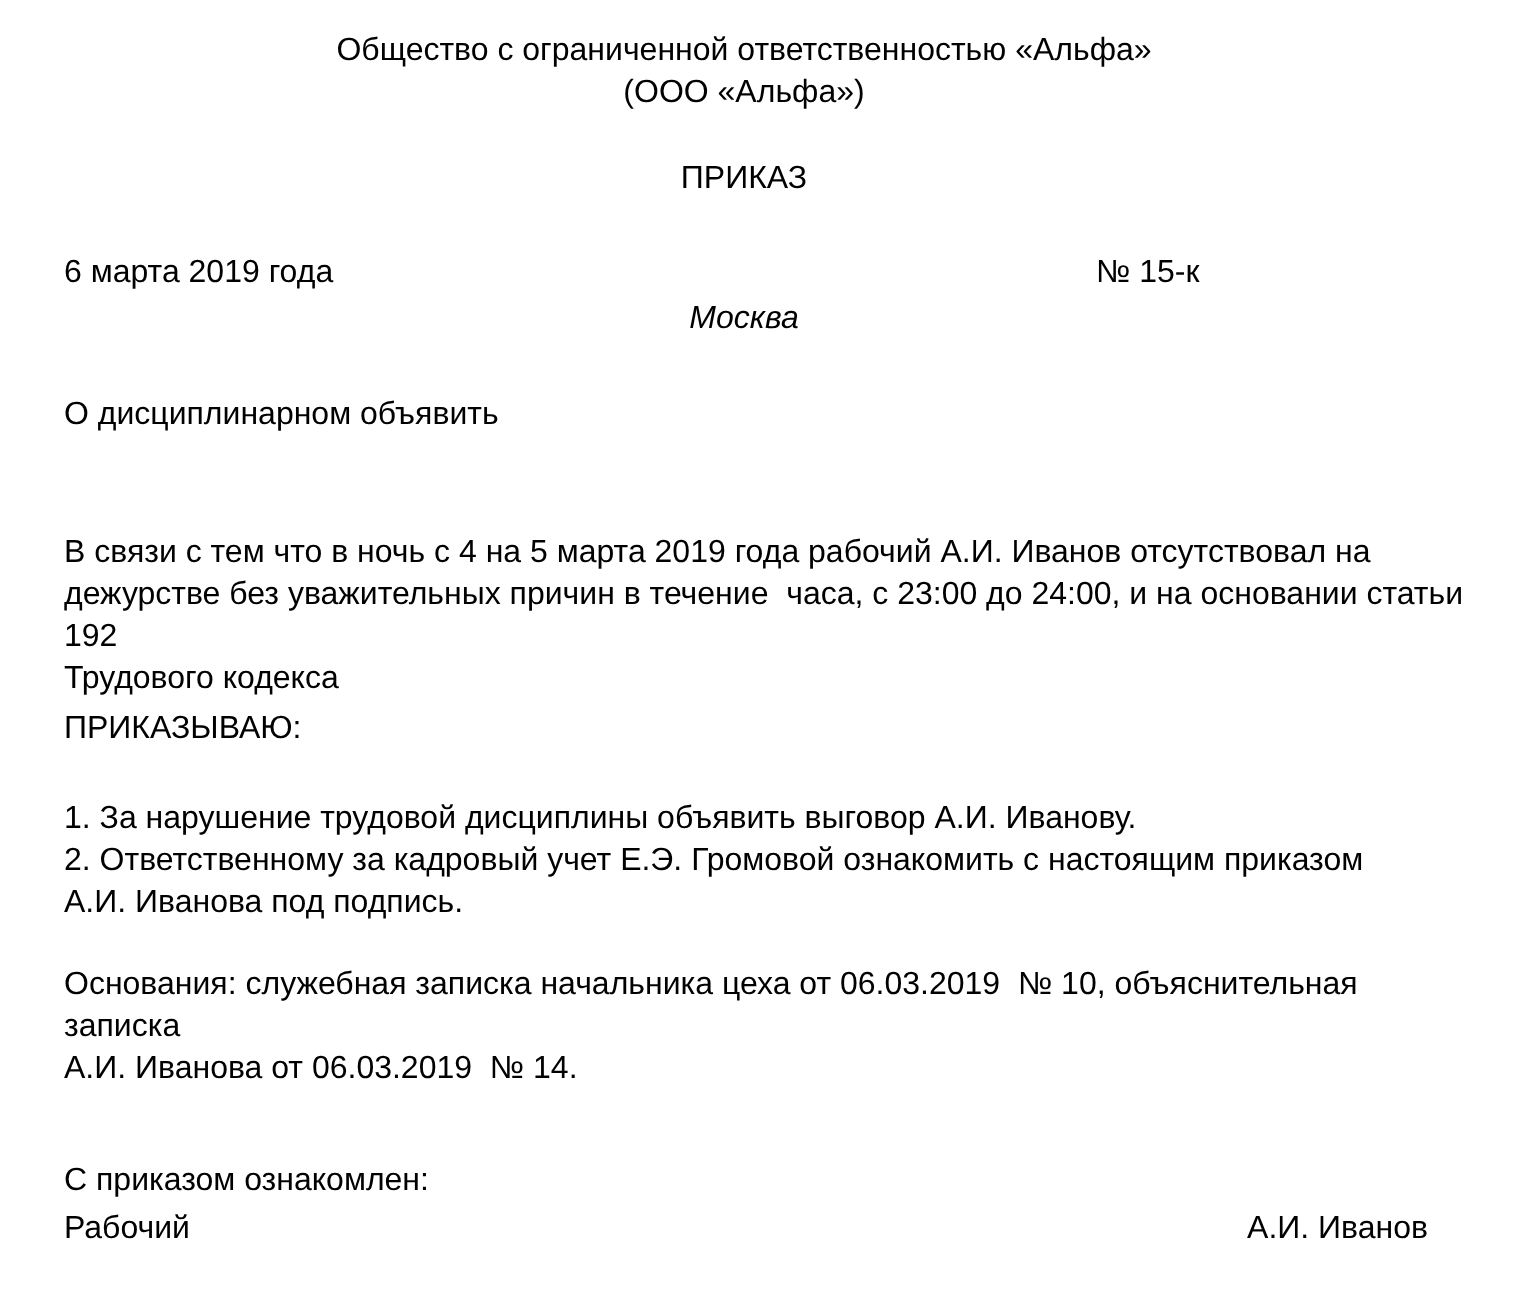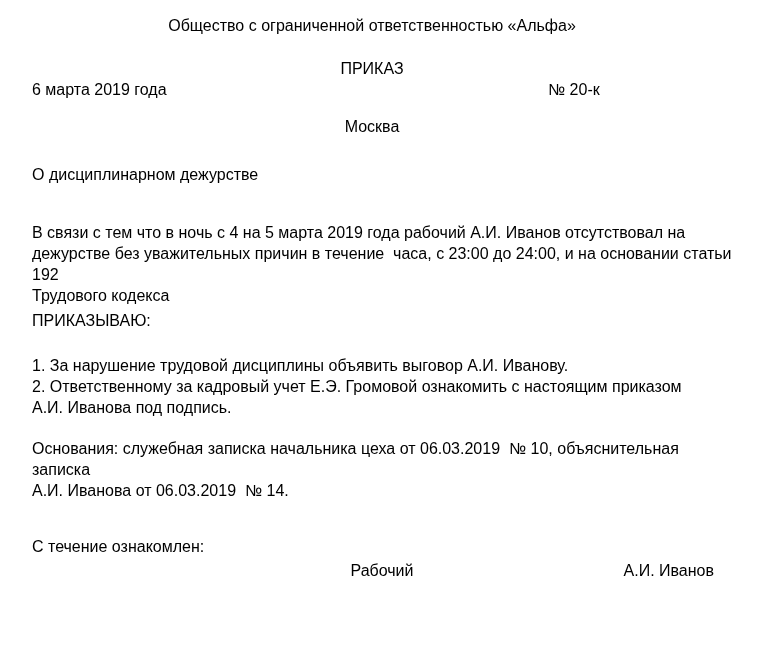--- a/index.html
+++ b/index.html
@@ -10,73 +10,74 @@
     font-size: 16px; line-height: 21px;
     overflow: hidden;
   }
   .page {
     position: relative; box-sizing: border-box;
     width: 684px; height: 656px;
     padding: 15px 26px 0 32px;
   }
   .center   { width: 680px; text-align: center; }
   .title    { margin-top: 22px; }
-  .meta-row { position: relative; width: 700px; }
+  .meta-row { position: relative; margin-top: 26px; width: 700px; }
   .doc-number { position: absolute; left: 516px; top: 0; }
-  .city     { margin-top: 16px; }
+  .city     { margin-top: 2px; font-style: italic; }
   .subject  { margin-top: 27px; }
   .para     { white-space: pre-wrap; width: 700px; }
-  .preamble   { margin-top: 37px; }
+  .preamble   { margin-top: 48px; }
   .order-word { margin-top: 4px; }
   .items      { margin-top: 24px; }
   .grounds    { margin-top: 20px; }
   .sig-row  { position: relative; width: 700px; height: 21px; }
   .sig-director { margin-top: 32px; }
-  .sig-worker   { margin-top: 3px; text-align: center; }
+  .sig-worker   { margin-top: 3px; }
   .sig-line {
     position: absolute; left: 297px; width: 136px;
     border-top: 1.5px solid #000000; height: 0;
   }
   .sig-director .sig-line { top: 26px; }
   .sig-name  { position: absolute; right: 18px; top: 0; }
   .ack-label { margin-top: 35px; }
 </style>
 </head>
 <body>
 
 <div class="page">
 
   <div class="center">Общество с ограниченной ответственностью «Альфа»</div>
+  <div class="center">(ООО «Альфа»)</div>
 
   <div class="center title">ПРИКАЗ</div>
 
   <div class="meta-row">
     <span>6 марта 2019 года</span>
-    <span class="doc-number">№ 20-к</span>
+    <span class="doc-number">№ 15-к</span>
   </div>
 
   <div class="center city">Москва</div>
 
-  <div class="subject">О дисциплинарном дежурстве</div>
+  <div class="subject">О дисциплинарном объявить</div>
 
   <div class="para preamble">В связи с тем что в ночь с 4 на 5 марта 2019 года рабочий А.И. Иванов отсутствовал на
 дежурстве без уважительных причин в течение  часа, с 23:00 до 24:00, и на основании статьи 192
 Трудового кодекса</div>
 
   <div class="order-word">ПРИКАЗЫВАЮ:</div>
 
   <div class="para items">1. За нарушение трудовой дисциплины объявить выговор А.И. Иванову.
 2. Ответственному за кадровый учет Е.Э. Громовой ознакомить с настоящим приказом
 А.И. Иванова под подпись.</div>
 
   <div class="para grounds">Основания: служебная записка начальника цеха от 06.03.2019  № 10, объяснительная записка
 А.И. Иванова от 06.03.2019  № 14.</div>
 
 
-  <div class="ack-label">С течение ознакомлен:</div>
+  <div class="ack-label">С приказом ознакомлен:</div>
 
   <div class="sig-row sig-worker">
     <span>Рабочий</span>
     
     <span class="sig-name">А.И. Иванов</span>
   </div>
 
 </div>
 
 </body></html>

